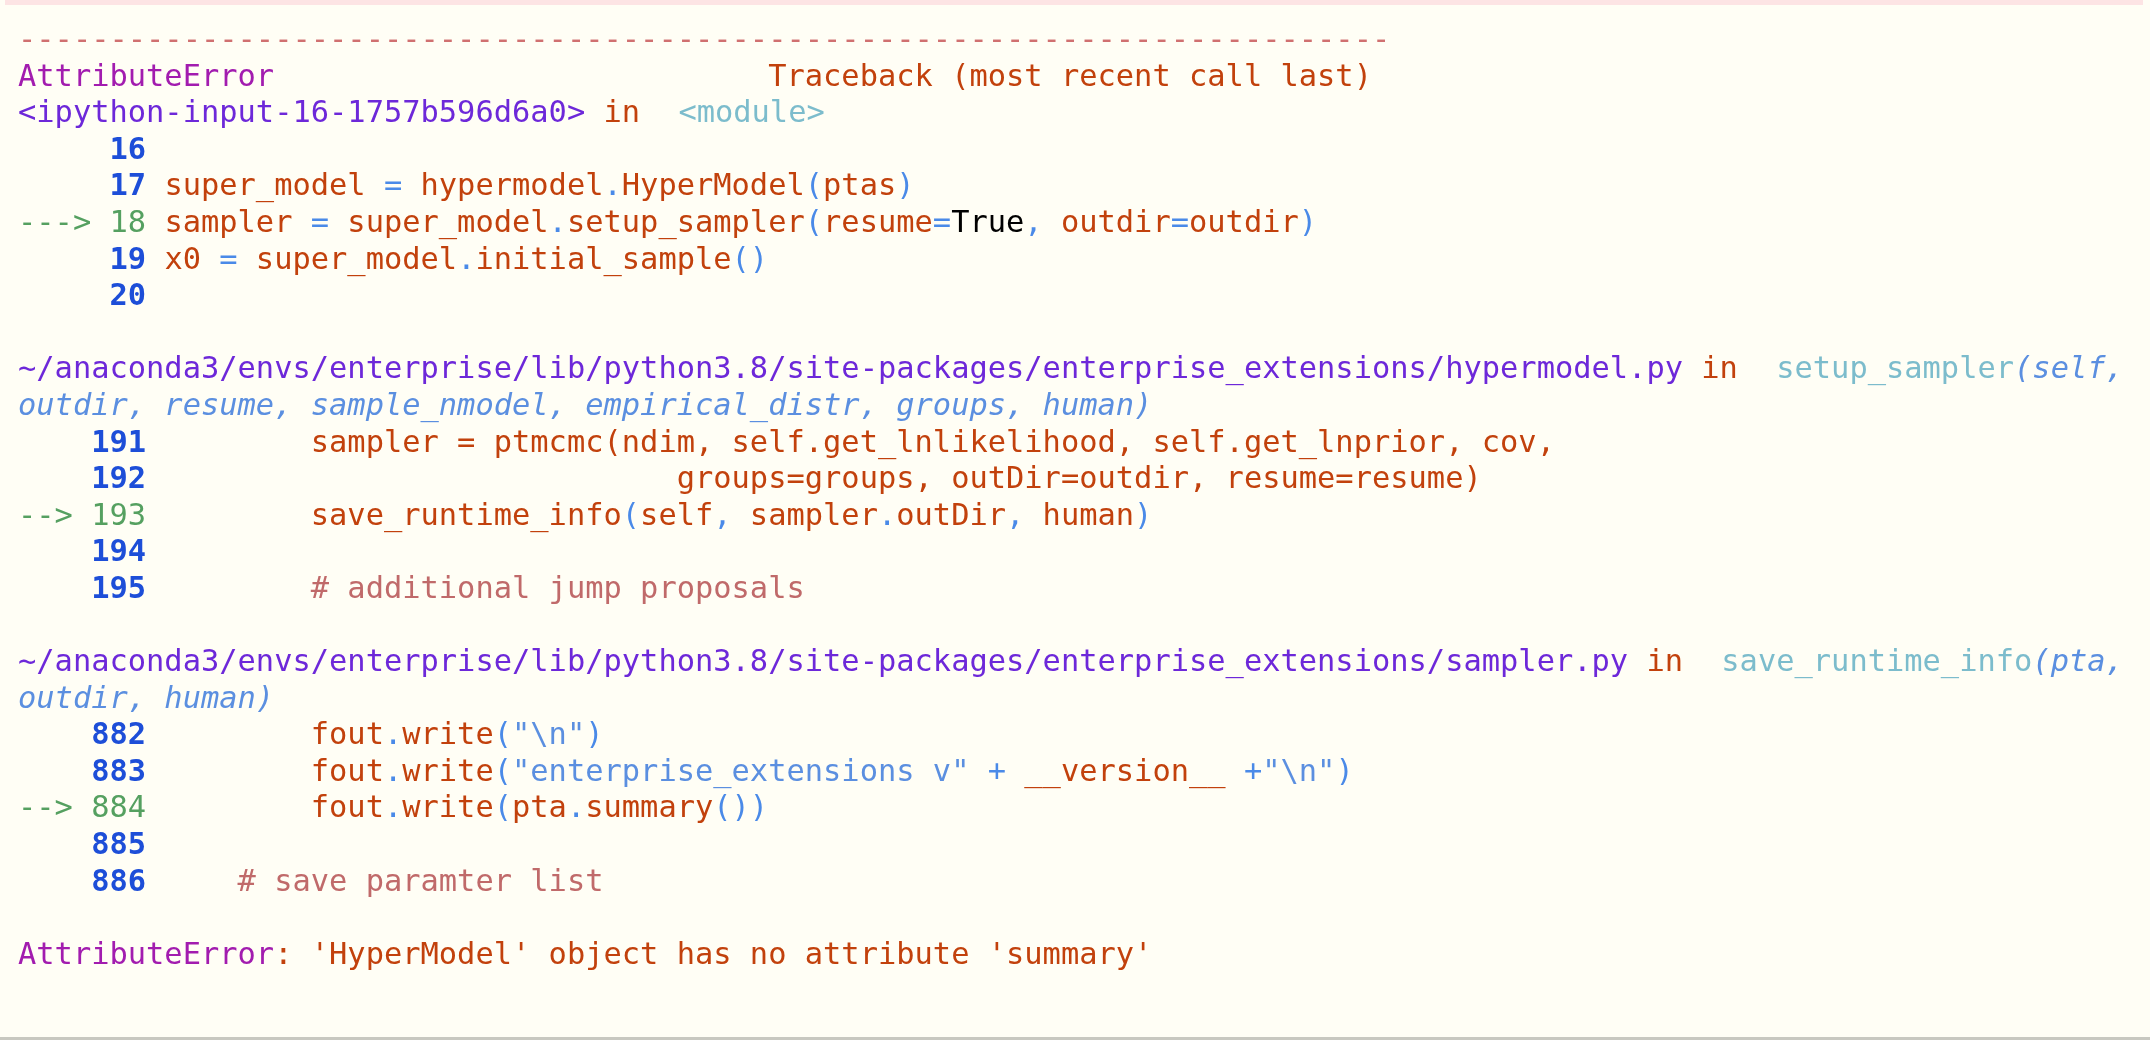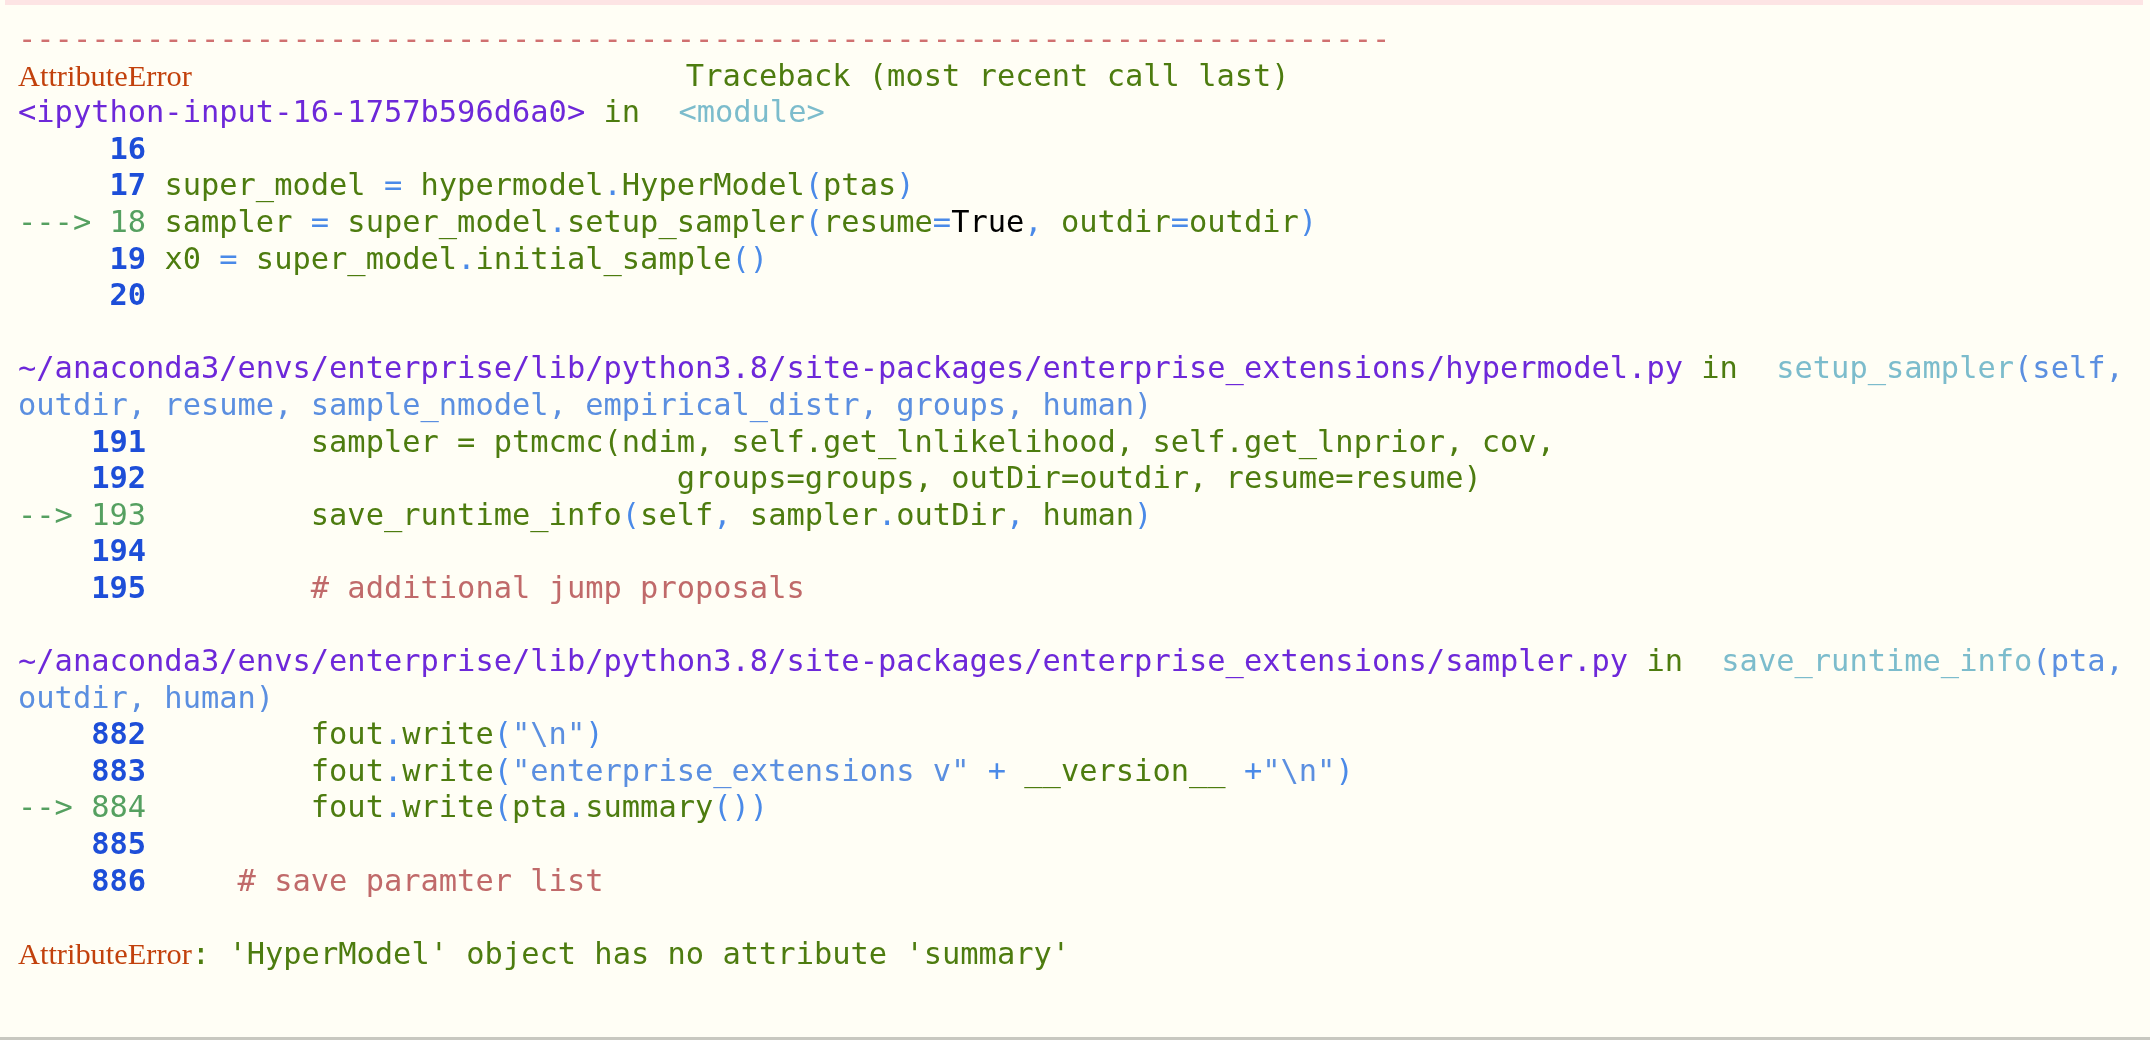--- a/index.html
+++ b/index.html
@@ -19,32 +19,32 @@
   .output {
     position: absolute; left: 18px; top: 21px;
     font-family: "DejaVu Sans Mono", monospace;
     font-size: 30.4px;
     line-height: 36.6px;
     color: #111111;
     white-space: pre;
     margin: 0;
   }
   .line { height: 36.6px; display: block; }
-  .c-err { color: #c2410c; font-family: Liberation Serif, serif; }
+  .c-err { color: #a21caf; }
   .c-dash { color: #d07070; }
   .c-file { color: #6d28d9; }
   .c-func { color: #7cbccc; margin-left: 20px; }
-  .c-args { color: #5b8fe0; }
+  .c-args { color: #5b8fe0; font-style: italic; }
   .c-lno { color: #1d4ed8; font-weight: bold; }
   .c-cur { color: #55a060; }
   .c-op { color: #4a8ae8; }
   .c-str { color: #5b8fe0; }
   .c-kw { color: #000000; }
   .c-cmt { color: #c06a6a; }
-  .c-txt { color: #4d7c0f; }
+  .c-txt { color: #c2410c; }
 </style>
 </head>
 <body>
 
 <div class="top-band"></div>
 
 <pre class="output"><span class="line c-dash">---------------------------------------------------------------------------</span><span class="line"><span class="c-err">AttributeError</span><span>                           </span><span class="c-txt">Traceback (most recent call last)</span></span><span class="line"><span class="c-file">&lt;ipython-input-16-1757b596d6a0&gt;</span><span class="c-txt"> in </span><span class="c-func">&lt;module&gt;</span></span><span class="line"><span>     </span><span class="c-lno">16</span></span><span class="line"><span>     </span><span class="c-lno">17</span> <span class="c-txt">super_model </span><span class="c-op">=</span><span class="c-txt"> hypermodel</span><span class="c-op">.</span><span class="c-txt">HyperModel</span><span class="c-op">(</span><span class="c-txt">ptas</span><span class="c-op">)</span></span><span class="line"><span class="c-cur">---&gt; </span><span class="c-cur">18</span> <span class="c-txt">sampler </span><span class="c-op">=</span><span class="c-txt"> super_model</span><span class="c-op">.</span><span class="c-txt">setup_sampler</span><span class="c-op">(</span><span class="c-txt">resume</span><span class="c-op">=</span><span class="c-kw">True</span><span class="c-op">,</span><span class="c-txt"> outdir</span><span class="c-op">=</span><span class="c-txt">outdir</span><span class="c-op">)</span></span><span class="line"><span>     </span><span class="c-lno">19</span> <span class="c-txt">x0 </span><span class="c-op">=</span><span class="c-txt"> super_model</span><span class="c-op">.</span><span class="c-txt">initial_sample</span><span class="c-op">()</span></span><span class="line"><span>     </span><span class="c-lno">20</span></span><span class="line"></span><span class="line"><span class="c-file">~/anaconda3/envs/enterprise/lib/python3.8/site-packages/enterprise_extensions/hypermodel.py</span><span class="c-txt"> in </span><span class="c-func">setup_sampler</span><span class="c-args">(self,</span></span><span class="line c-args">outdir, resume, sample_nmodel, empirical_distr, groups, human)</span><span class="line"><span>    </span><span class="c-lno">191</span><span class="c-txt">         sampler = ptmcmc(ndim, self.get_lnlikelihood, self.get_lnprior, cov,</span></span><span class="line"><span>    </span><span class="c-lno">192</span><span class="c-txt">                             groups=groups, outDir=outdir, resume=resume)</span></span><span class="line"><span class="c-cur">--&gt; </span><span class="c-cur">193</span><span class="c-txt">         save_runtime_info</span><span class="c-op">(</span><span class="c-txt">self</span><span class="c-op">,</span><span class="c-txt"> sampler</span><span class="c-op">.</span><span class="c-txt">outDir</span><span class="c-op">,</span><span class="c-txt"> human</span><span class="c-op">)</span></span><span class="line"><span>    </span><span class="c-lno">194</span></span><span class="line"><span>    </span><span class="c-lno">195</span><span class="c-cmt">         # additional jump proposals</span></span><span class="line"></span><span class="line"><span class="c-file">~/anaconda3/envs/enterprise/lib/python3.8/site-packages/enterprise_extensions/sampler.py</span><span class="c-txt"> in </span><span class="c-func">save_runtime_info</span><span class="c-args">(pta,</span></span><span class="line c-args">outdir, human)</span><span class="line"><span>    </span><span class="c-lno">882</span><span class="c-txt">         fout</span><span class="c-op">.</span><span class="c-txt">write</span><span class="c-op">(</span><span class="c-str">"\n"</span><span class="c-op">)</span></span><span class="line"><span>    </span><span class="c-lno">883</span><span class="c-txt">         fout</span><span class="c-op">.</span><span class="c-txt">write</span><span class="c-op">(</span><span class="c-str">"enterprise_extensions v"</span><span class="c-op"> +</span><span class="c-txt"> __version__ </span><span class="c-op">+</span><span class="c-str">"\n"</span><span class="c-op">)</span></span><span class="line"><span class="c-cur">--&gt; </span><span class="c-cur">884</span><span class="c-txt">         fout</span><span class="c-op">.</span><span class="c-txt">write</span><span class="c-op">(</span><span class="c-txt">pta</span><span class="c-op">.</span><span class="c-txt">summary</span><span class="c-op">())</span></span><span class="line"><span>    </span><span class="c-lno">885</span></span><span class="line"><span>    </span><span class="c-lno">886</span><span class="c-cmt">     # save paramter list</span></span><span class="line"></span><span class="line"><span class="c-err">AttributeError</span><span class="c-txt">: 'HyperModel' object has no attribute 'summary'</span></span></pre>
 
 <div class="bottom-border"></div>
 

